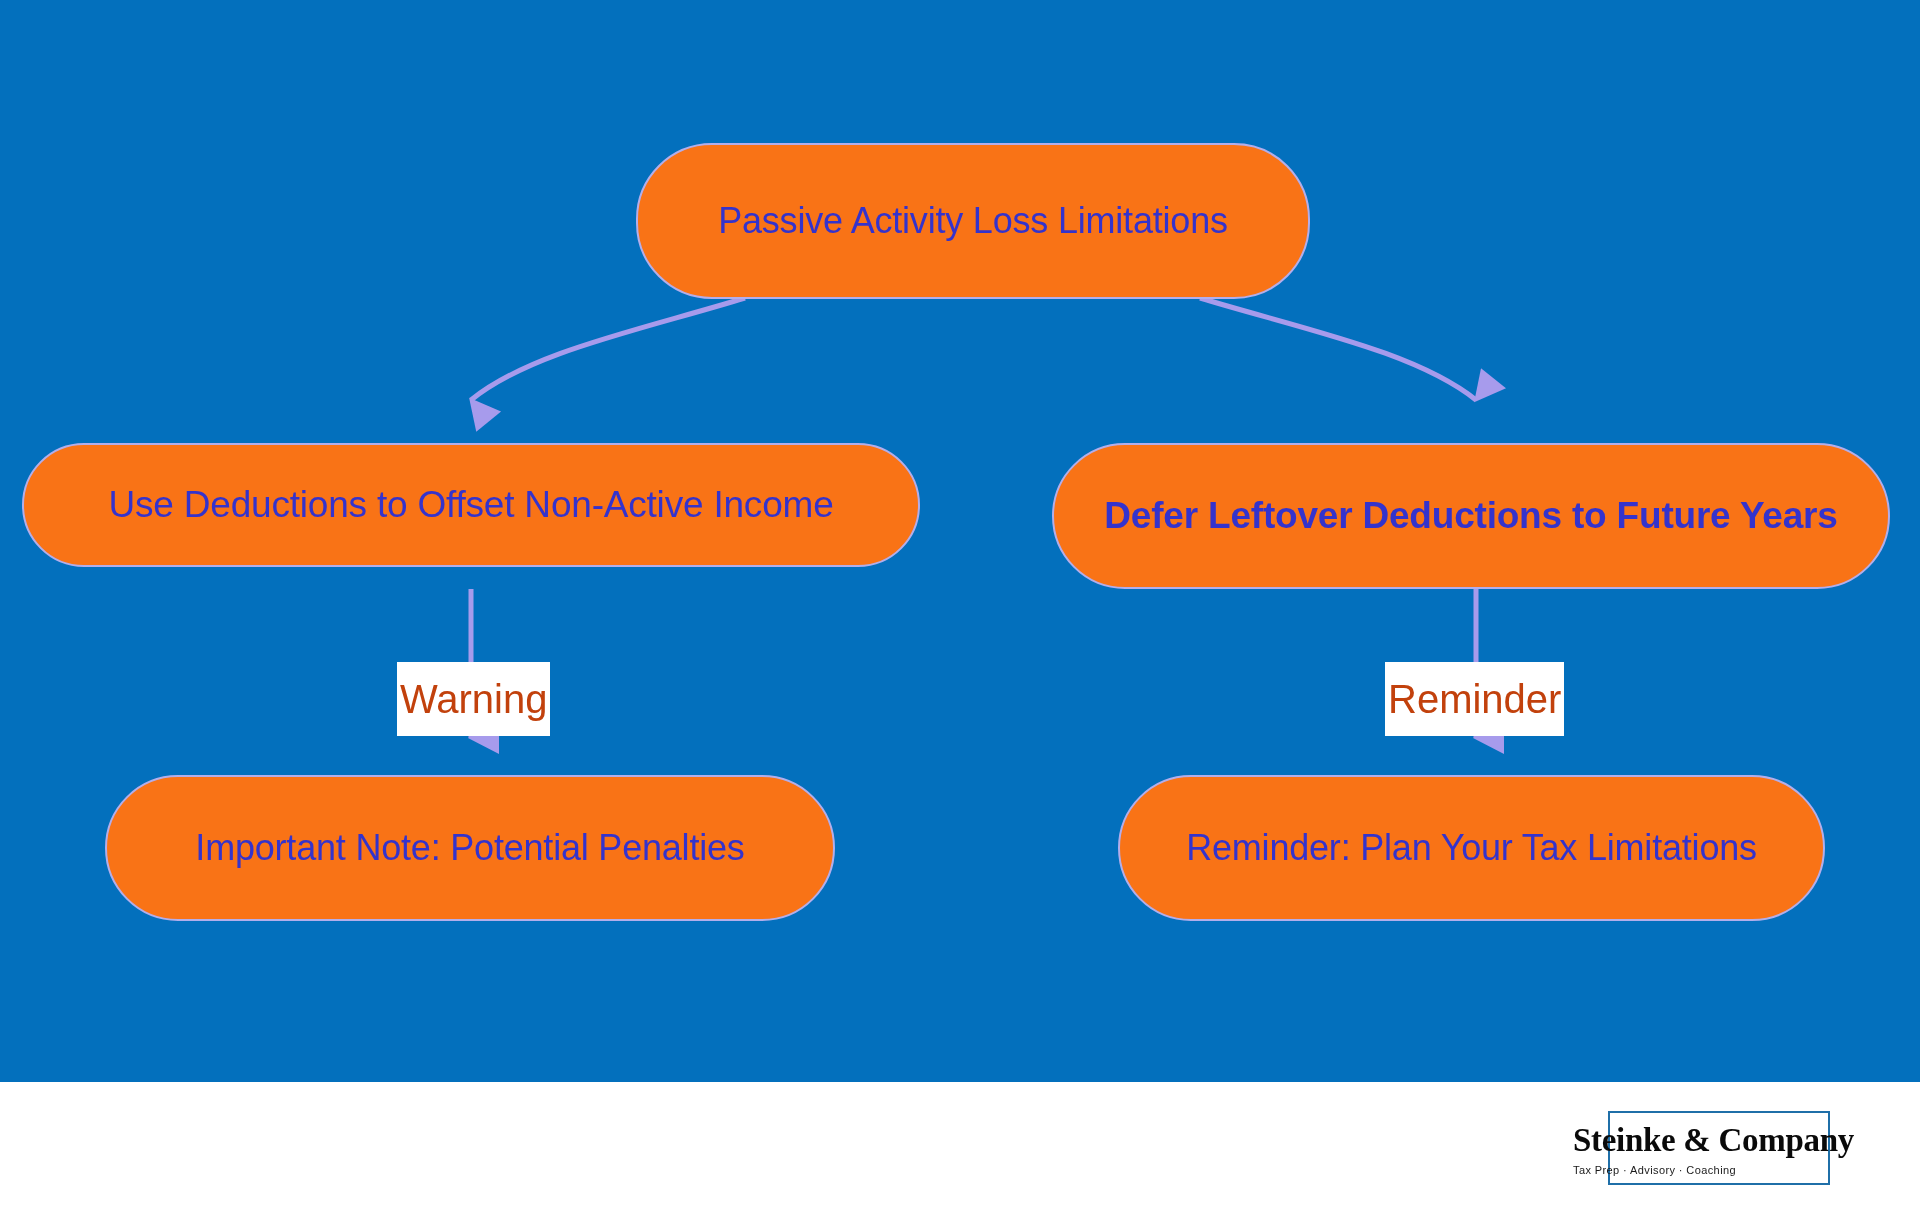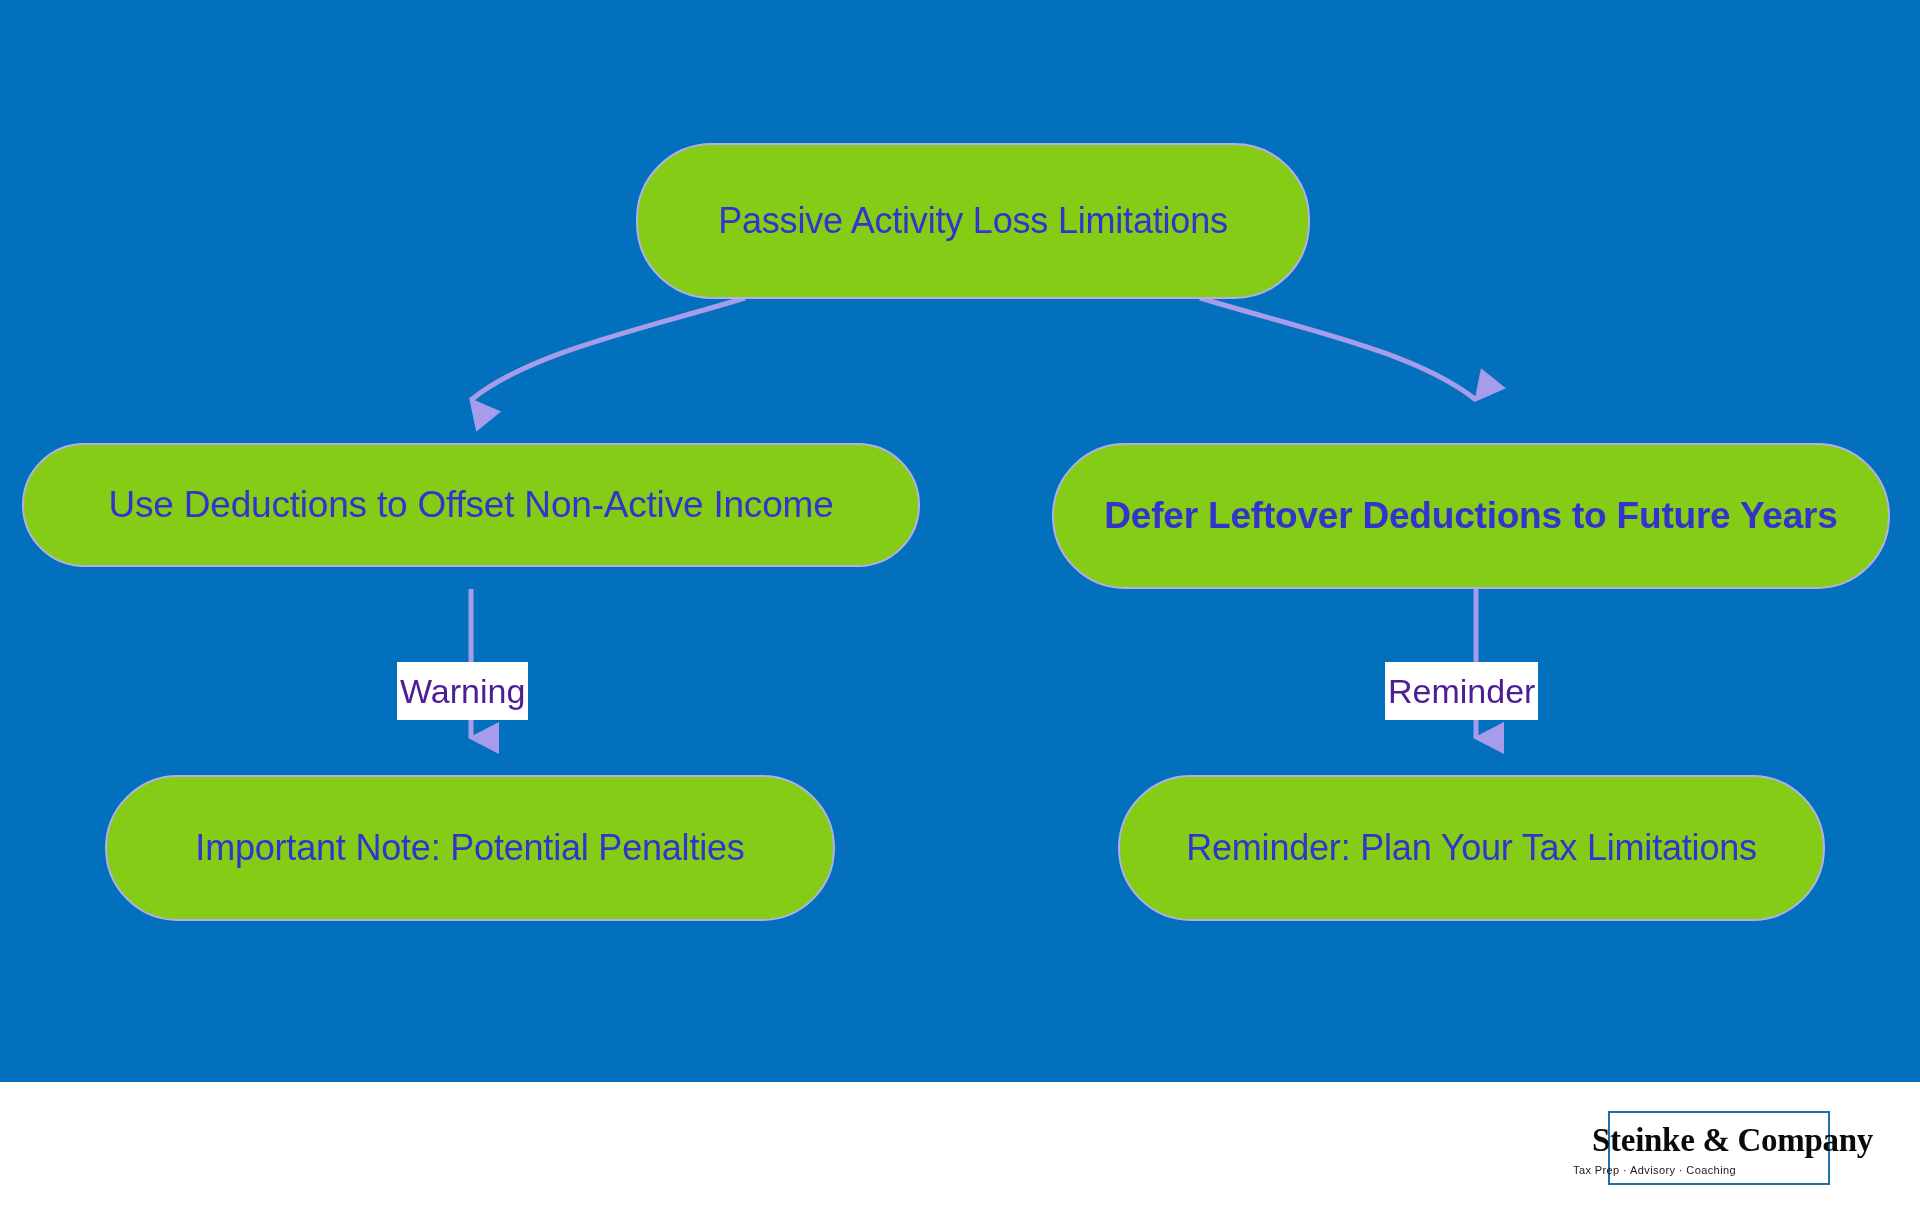--- a/index.html
+++ b/index.html
@@ -31,21 +31,21 @@
   #edges {
     position: absolute;
     left: 0;
     top: 0;
     width: 1920px;
     height: 1082px;
   }
   .node {
     position: absolute;
     box-sizing: border-box;
-    background: #84cc16;
+    background: #f97316;
     border: 2px solid #b3aeeb;
     border-radius: 76px;
     display: flex;
     align-items: center;
     justify-content: center;
     text-align: center;
     color: #3433cc;
     font-family: "Liberation Sans", sans-serif;
     font-weight: 400;
     letter-spacing: -0.2px;
@@ -85,25 +85,25 @@
   #node-strategies {
     left: 1118px;
     top: 775px;
     width: 707px;
     height: 146px;
     font-size: 36px;
   }
   .edge-label {
     position: absolute;
     background: #ffffff;
-    color: #4c1d95;
+    color: #c2410c;
     font-family: "Liberation Sans", sans-serif;
-    font-size: 34px;
+    font-size: 40px;
     line-height: 42px;
-    padding: 8px 3px;
+    padding: 16px 3px;
     white-space: nowrap;
   }
   #label-warning {
     left: 397px;
     top: 662px;
   }
   #label-reminder {
     left: 1385px;
     top: 662px;
   }
@@ -121,21 +121,21 @@
     width: 222px;
     height: 74px;
     border: 2px solid #1f6fa8;
     box-sizing: border-box;
   }
   #logo-name {
     position: absolute;
     left: 0;
     top: 16px;
     width: 300px;
-    text-align: right;
+    text-align: left;
     font-family: "Liberation Serif", serif;
     font-weight: 700;
     font-size: 33px;
     line-height: 38px;
     color: #0a0a0a;
     letter-spacing: -0.3px;
   }
   #logo-tagline {
     position: absolute;
     left: 0;

